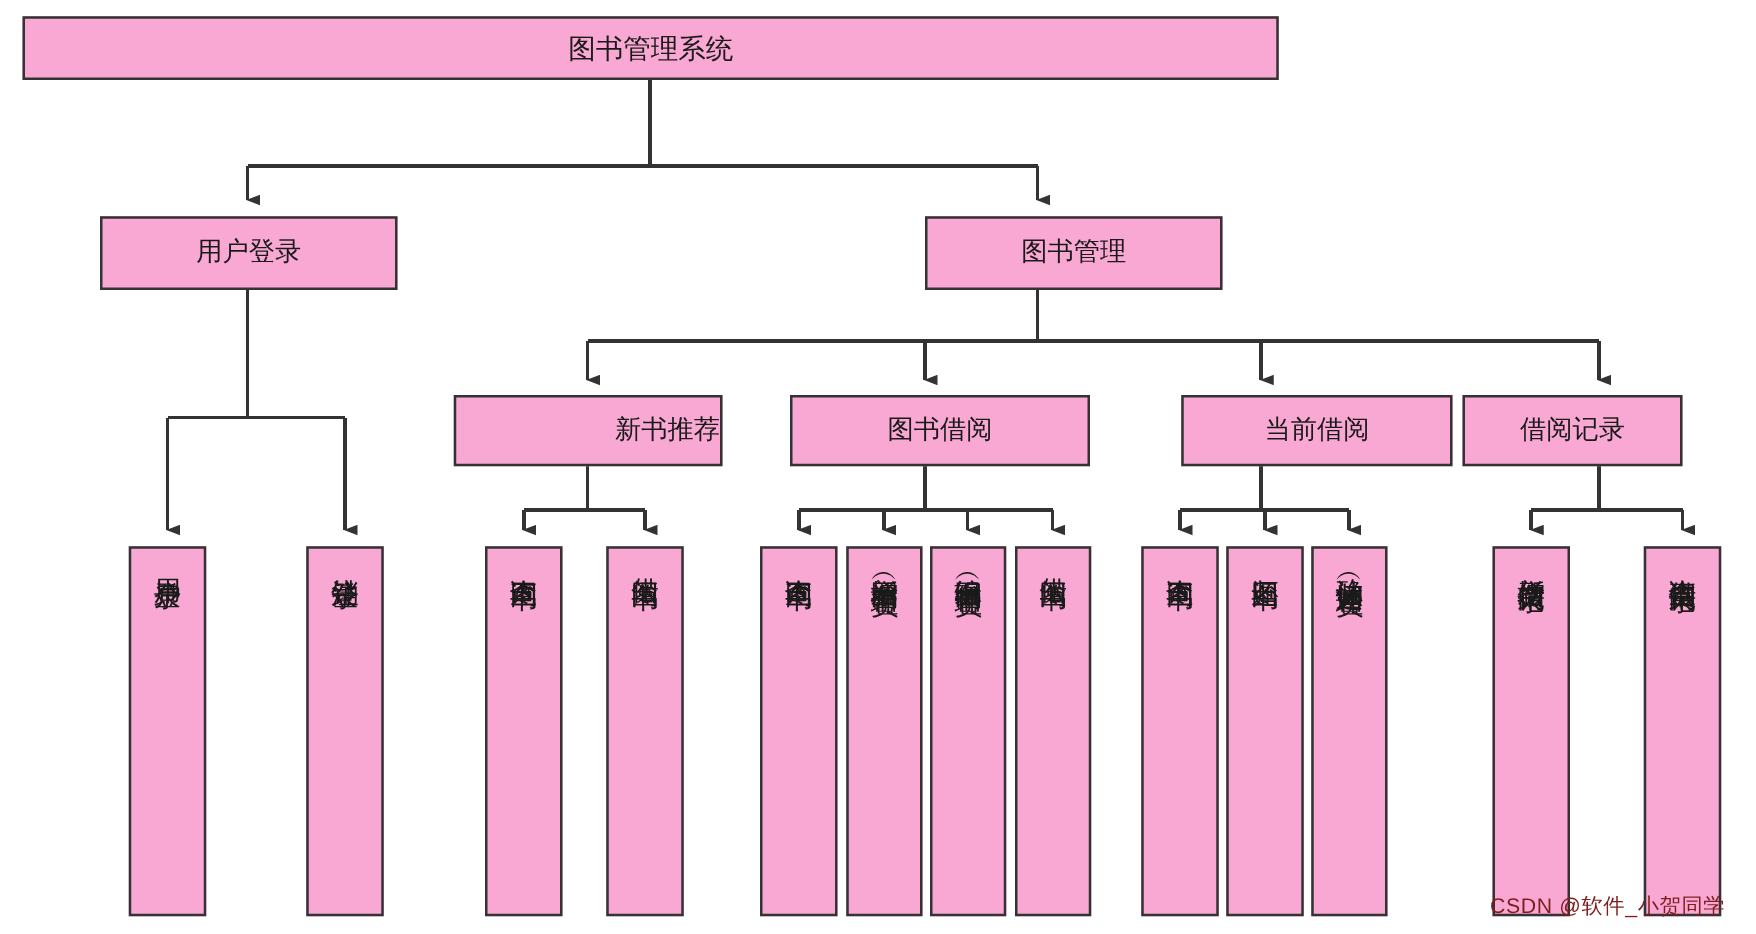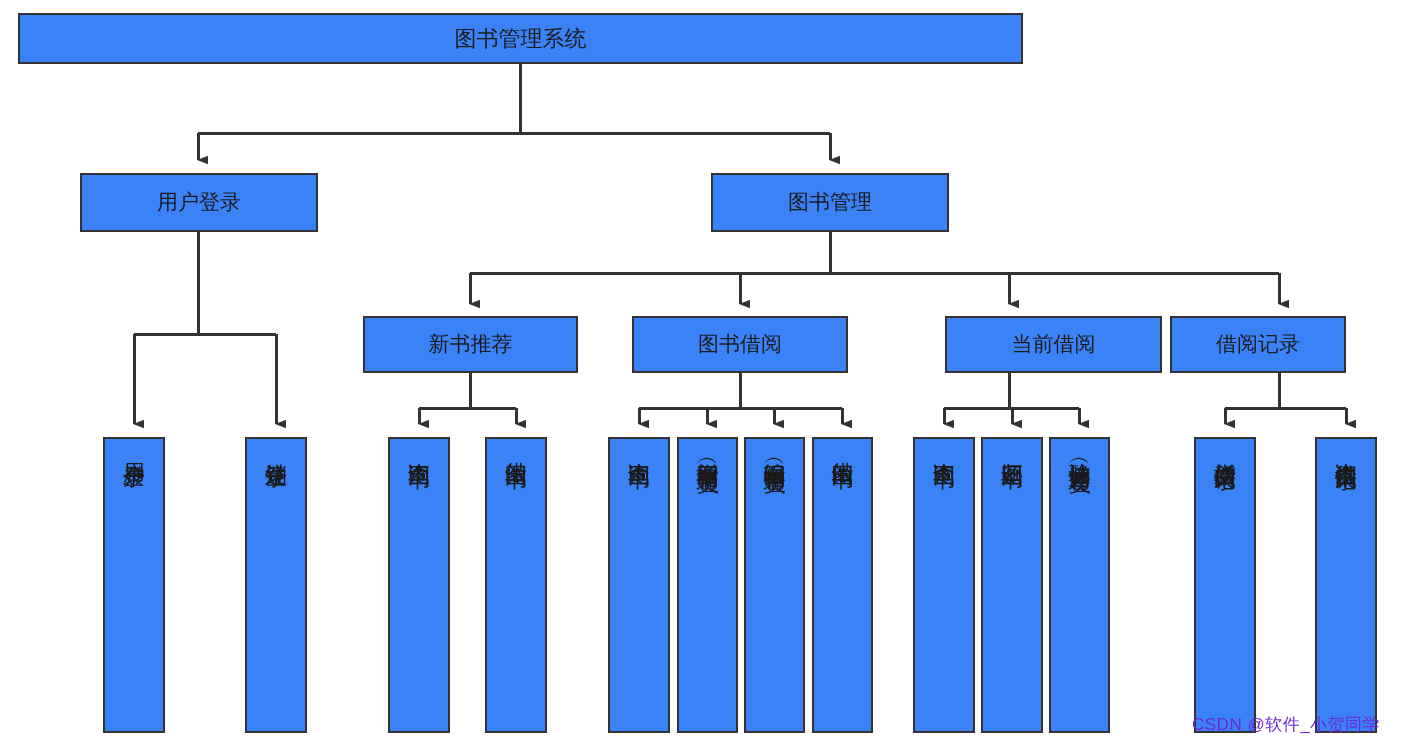--- a/index.html
+++ b/index.html
@@ -23,21 +23,21 @@
   svg#edges {
     position: absolute;
     left: 0;
     top: 0;
     width: 1405px;
     height: 747px;
   }
   .node {
     position: absolute;
     box-sizing: border-box;
-    background: #3b82f6;
+    background: #f9a8d4;
     border: 2.5px solid #333333;
     display: flex;
     align-items: center;
     justify-content: center;
     overflow: hidden;
   }
   .node .label {
     color: #1a1a1a;
     text-align: center;
     line-height: 1.18;
@@ -61,21 +61,21 @@
     text-orientation: upright;
     font-size: 22px;
     letter-spacing: 1.5px;
     line-height: 1;
   }
   .watermark {
     position: absolute;
     left: 1192px;
     top: 713px;
     font-size: 17px;
-    color: #6d28d9;
+    color: #7f1d1d;
     letter-spacing: 0.5px;
     white-space: nowrap;
     pointer-events: none;
   }
 </style>
 </head>
 <body>
 
 <div id="diagram-root">
 
@@ -129,28 +129,28 @@
     </g>
   </svg>
 
   <div class="node horiz root" style="left:18px; top:13px; width:1005px; height:51px;">
     <span class="label">图书管理系统</span>
   </div>
 
   <div class="node horiz" style="left:80px; top:173px; width:238px; height:59px;">
     <span class="label">用户登录</span>
   </div>
-  <div class="node horiz" style="left:711px; top:173px; width:238px; height:59px;">
+  <div class="node horiz" style="left:740px; top:173px; width:238px; height:59px;">
     <span class="label">图书管理</span>
   </div>
 
-  <div class="node horiz" style="left:363px; top:316px; width:215px; height:57px;">
+  <div class="node horiz" style="left:363px; top:316px; width:215px; height:57px;justify-content:flex-end;">
     <span class="label">新书推荐</span>
   </div>
-  <div class="node horiz" style="left:632px; top:316px; width:216px; height:57px;">
+  <div class="node horiz" style="left:632px; top:316px; width:240px; height:57px;">
     <span class="label">图书借阅</span>
   </div>
   <div class="node horiz" style="left:901px; top:316px; width:217px; height:57px;margin-left:44px;">
     <span class="label">当前借阅</span>
   </div>
   <div class="node horiz" style="left:1170px; top:316px; width:176px; height:57px;">
     <span class="label">借阅记录</span>
   </div>
 
   <div class="node vert" style="left:103px; top:437px; width:62px; height:296px;">

